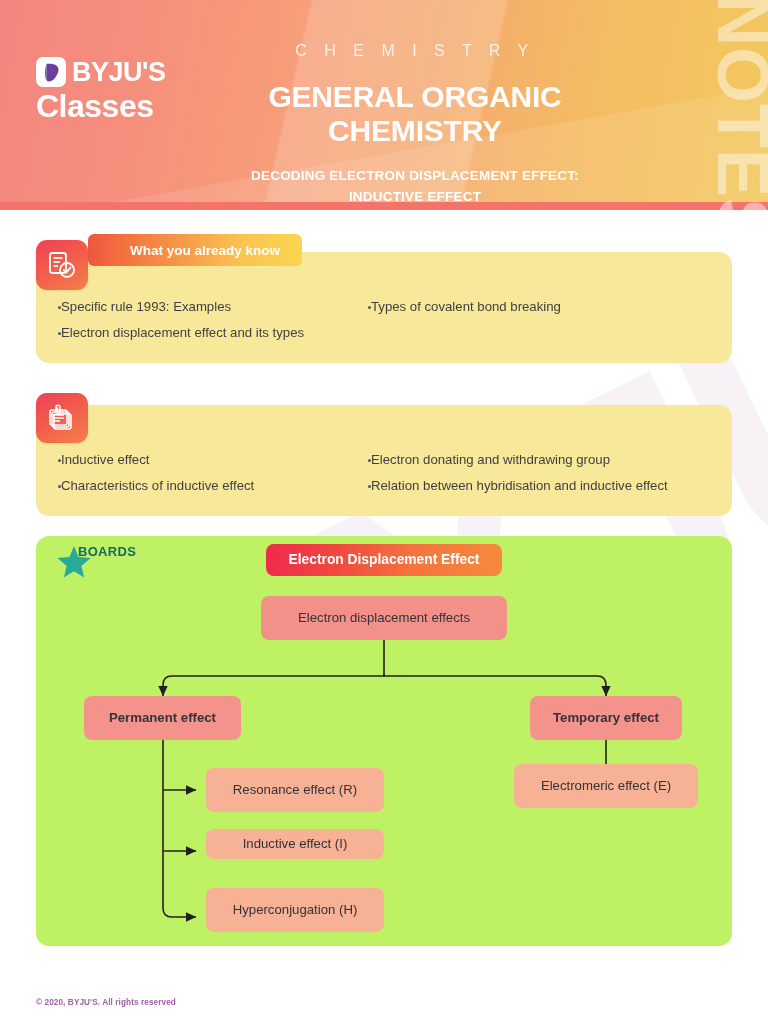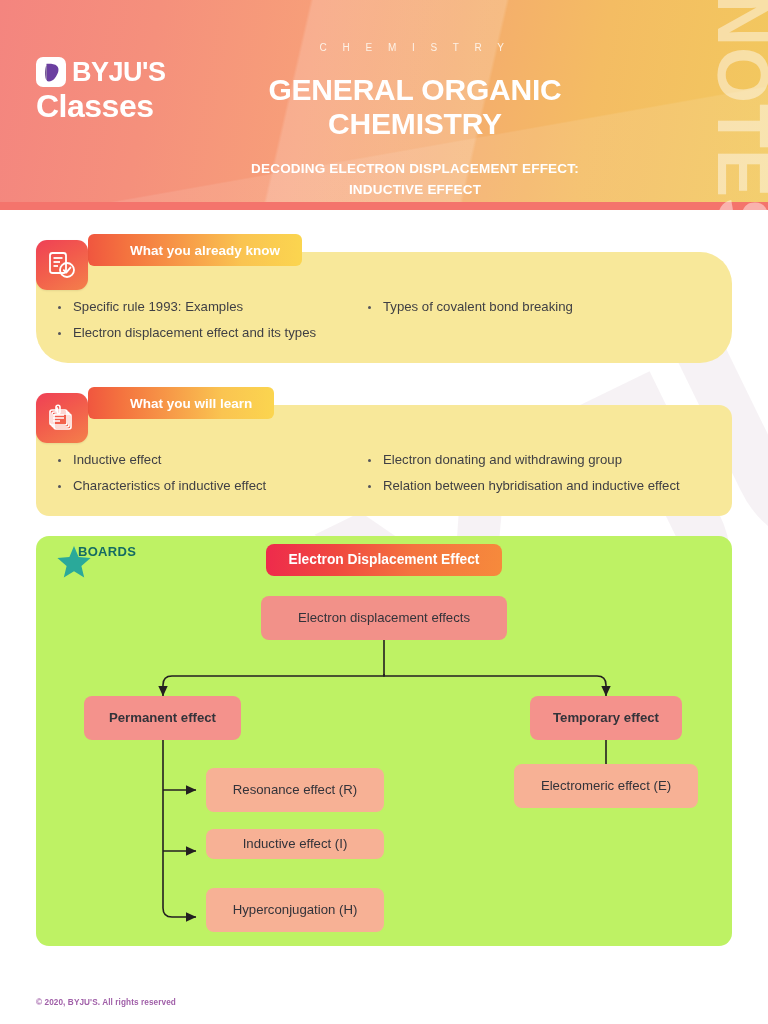--- a/index.html
+++ b/index.html
@@ -49,21 +49,21 @@
   }
   .logo-classes {
     color:#ffffff; font-size:32px; font-weight:bold; letter-spacing:-0.5px;
     line-height:1.12; margin-top:2px;
   }
   .hdr-center {
     position:absolute; left:195px; top:42px; width:440px;
     text-align:center; z-index:4;
   }
   .hdr-kicker {
-    color:#fdf2e7; font-size:10px; letter-spacing:6.5px; font-weight:400;
+    color:#fdf2e7; font-size:16px; letter-spacing:6.5px; font-weight:400;
   }
   .hdr-title {
     color:#ffffff; font-size:30px; font-weight:bold; margin-top:20px;
     letter-spacing:-0.2px;
   }
   .hdr-sub {
     color:#ffffff; font-size:13.5px; font-weight:bold; margin-top:18px;
     line-height:1.55; letter-spacing:0.2px;
   }
   .notes-vert {
@@ -87,21 +87,21 @@
   
   .content { position:relative; z-index:2; padding:0 36px; }
 
   .panel {
     position:relative;
     background:#f7e793;
     border-radius:13px;
     margin-top:42px;
     padding:47px 22px 22px 22px;
   }
-  .panel.known { background:#f8e89a;border-radius:32px; }
+  .panel.known { background:#f8e89a; }
   .panel.learn { background:#f8e89a; }
 
   .tab {
     position:absolute; left:52px; top:-18px;
     height:32px; padding:0 22px 0 42px;
     background:linear-gradient(90deg,#f0563f 0%,#f4733f 18%,#f79b48 45%,#fac451 72%,#fbd54f 100%);
     border-radius:6px;
     display:flex; align-items:center;
     color:#ffffff; font-size:13.5px; font-weight:bold;
     z-index:3;
@@ -114,21 +114,21 @@
     z-index:4;
     box-shadow:0 1px 2px rgba(0,0,0,0.08);
   }
   .tab-icon svg { display:block; }
 
   .bullets {
     display:grid; grid-template-columns: 300px 1fr;
     column-gap:10px; row-gap:9px;
   }
   .bullet {
-    display:flex; align-items:flex-start; gap:12px;
+    display:flex; align-items:flex-start; 
     color:#3f3f44; font-size:13.2px; line-height:1.25;
   }
   .bullet .dot {
     width:3px; height:3px; background:#55555c; border-radius:50%;
     margin-top:7px; flex:0 0 auto;
   }
 
   
   .boards-panel {
     position:relative;
@@ -249,23 +249,20 @@
       <svg width="30" height="30" viewBox="0 0 30 30">
         <rect x="7" y="11" width="17" height="15" rx="2" fill="none" stroke="#ffffff" stroke-width="1.6"></rect>
         <rect x="5" y="9" width="17" height="15" rx="2" fill="none" stroke="#ffffff" stroke-width="1.6"></rect>
         <rect x="3" y="7" width="17" height="15" rx="2" fill="none" stroke="#ffffff" stroke-width="1.6"></rect>
         <line x1="6" y1="12" x2="17" y2="12" stroke="#ffffff" stroke-width="1.5"></line>
         <line x1="6" y1="15" x2="17" y2="15" stroke="#ffffff" stroke-width="1.5"></line>
         <line x1="6" y1="18" x2="13" y2="18" stroke="#ffffff" stroke-width="1.5"></line>
         <path d="M9 8 L9 4.2 A2 2 0 0 1 13 4.2 L13 9.2 A1.3 1.3 0 0 1 10.4 9.2 L10.4 5" fill="none" stroke="#ffffff" stroke-width="1.6" stroke-linecap="round"></path>
       </svg>
     </div>
-    <div class="tab">
-      <span>What you will learn</span>
-    </div>
     <div class="bullets">
       <div class="bullet">
         <span class="dot"></span>
         <span>Inductive effect</span>
       </div>
       <div class="bullet">
         <span class="dot"></span>
         <span>Electron donating and withdrawing group</span>
       </div>
       <div class="bullet">

